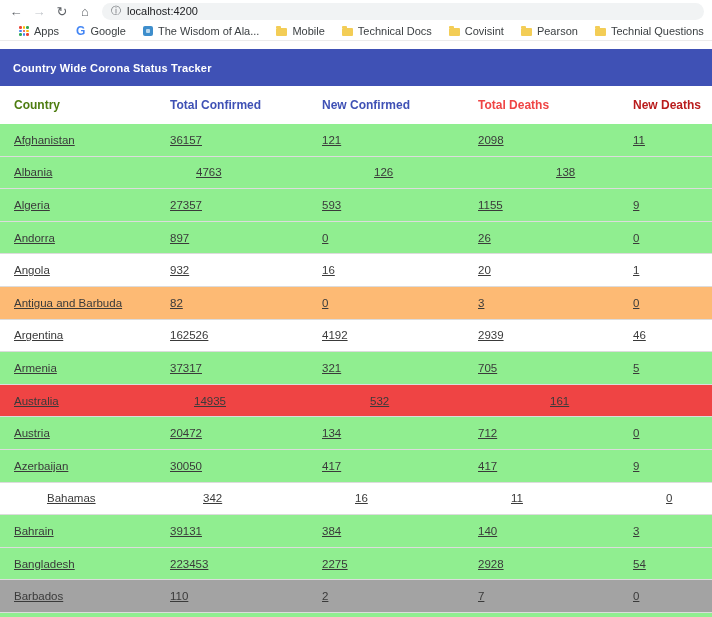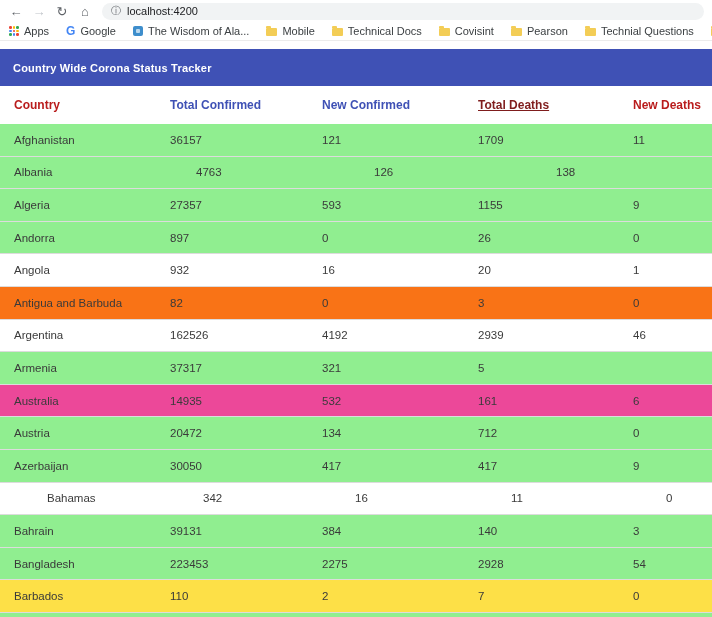--- a/index.html
+++ b/index.html
@@ -23,21 +23,21 @@
   .omnibox {
     flex:1; height:17px; background:#f1f3f4; border-radius:9px;
     display:flex; align-items:center; padding:0 9px; gap:6px;
     margin-left:2px;
   }
   .info-icon { font-size:10px; color:#5f6368; line-height:1; }
   .url-text { font-size:11px; color:#202124; }
 
   .bookmarks {
     height:19px; display:flex; align-items:center;
-    padding:0 9px; background:#ffffff;
+    padding:0 19px; background:#ffffff;
     border-bottom:1px solid #ececec;
     overflow:hidden; white-space:nowrap;
   }
   .bookmark {
     display:flex; align-items:center; gap:5px;
     font-size:11px; color:#3c4043; margin-right:17px; flex:0 0 auto;
   }
   .apps-grid { width:10px; height:10px; display:grid;
     grid-template-columns:repeat(3,1fr); gap:1px; }
   .apps-grid i { border-radius:50%; }
@@ -70,21 +70,21 @@
     align-items:center;
   }
   .cell { padding-left:14px; overflow:hidden; white-space:nowrap; }
 
   .thead {
     height:38px; background:#ffffff;
     font-size:12px; font-weight:bold;
   }
   .t-row {
     height:32.6px; font-size:11.5px; color:#3a3a3a;
-    border-bottom:1px solid #dcdcdc; background:#ffffff;
+    border-bottom:1px solid #dcdcdc; background:#ffffff;text-decoration:underline;
   }
   .t-row.partial { height:5px; border-bottom:none; }
 </style>
 </head>
 <body>
 
 <div class="toolbar">
   <span class="nav-icon">←</span>
   <span class="nav-icon disabled">→</span>
   <span class="nav-icon">↻</span>
@@ -153,33 +153,33 @@
 
 </div>
 
 <div class="page-gap"></div>
 
 <div class="appbar" style="background: rgb(63, 81, 181);">
   <span class="appbar-title">Country Wide Corona Status Tracker</span>
 </div>
 
 <div class="grid-row thead">
-  <div class="cell" style="color: #b91c1c;">Country</div>
+  <div class="cell" style="color: #4d7c0f;">Country</div>
   <div class="cell" style="color: rgb(63, 81, 181);">Total Confirmed</div>
   <div class="cell" style="color: rgb(63, 81, 181);">New Confirmed</div>
-  <div class="cell" style="color: #7f1d1d; text-decoration: underline;">Total Deaths</div>
+  <div class="cell" style="color: #ef4444;">Total Deaths</div>
   <div class="cell" style="color: #b91c1c;">New Deaths</div>
 </div>
 
 <div id="table-body">
   <div class="grid-row t-row" style="background: rgb(144, 238, 144);">
     <div class="cell">Afghanistan</div>
     <div class="cell">36157</div>
     <div class="cell">121</div>
-    <div class="cell">1709</div>
+    <div class="cell">2098</div>
     <div class="cell">11</div>
   </div>
 
   <div class="grid-row t-row" style="background: rgb(144, 238, 144); gap: 26px;">
     <div class="cell">Albania</div>
     <div class="cell">4763</div>
     <div class="cell">126</div>
     <div class="cell">138</div>
     <div class="cell">4</div>
   </div>
@@ -201,44 +201,45 @@
   </div>
 
   <div class="grid-row t-row" style="background: rgb(255, 255, 255);">
     <div class="cell">Angola</div>
     <div class="cell">932</div>
     <div class="cell">16</div>
     <div class="cell">20</div>
     <div class="cell">1</div>
   </div>
 
-  <div class="grid-row t-row" style="background: #f97316;">
+  <div class="grid-row t-row" style="background: #fdba74;">
     <div class="cell">Antigua and Barbuda</div>
     <div class="cell">82</div>
     <div class="cell">0</div>
     <div class="cell">3</div>
     <div class="cell">0</div>
   </div>
 
   <div class="grid-row t-row" style="background: rgb(255, 255, 255);">
     <div class="cell">Argentina</div>
     <div class="cell">162526</div>
     <div class="cell">4192</div>
     <div class="cell">2939</div>
     <div class="cell">46</div>
   </div>
 
   <div class="grid-row t-row" style="background: rgb(144, 238, 144);">
     <div class="cell">Armenia</div>
     <div class="cell">37317</div>
     <div class="cell">321</div>
+    <div class="cell">705</div>
     <div class="cell">5</div>
   </div>
 
-  <div class="grid-row t-row" style="background: #ec4899;">
+  <div class="grid-row t-row" style="background: #ef4444; gap: 24px;">
     <div class="cell">Australia</div>
     <div class="cell">14935</div>
     <div class="cell">532</div>
     <div class="cell">161</div>
     <div class="cell">6</div>
   </div>
 
   <div class="grid-row t-row" style="background: rgb(144, 238, 144);">
     <div class="cell">Austria</div>
     <div class="cell">20472</div>
@@ -272,21 +273,21 @@
   </div>
 
   <div class="grid-row t-row" style="background: rgb(144, 238, 144);">
     <div class="cell">Bangladesh</div>
     <div class="cell">223453</div>
     <div class="cell">2275</div>
     <div class="cell">2928</div>
     <div class="cell">54</div>
   </div>
 
-  <div class="grid-row t-row" style="background: #fde047;">
+  <div class="grid-row t-row" style="background: #a3a3a3;">
     <div class="cell">Barbados</div>
     <div class="cell">110</div>
     <div class="cell">2</div>
     <div class="cell">7</div>
     <div class="cell">0</div>
   </div>
 <div class="t-row partial" style="background: rgb(144, 238, 144);"></div>
   </div>
 
 </body></html>

